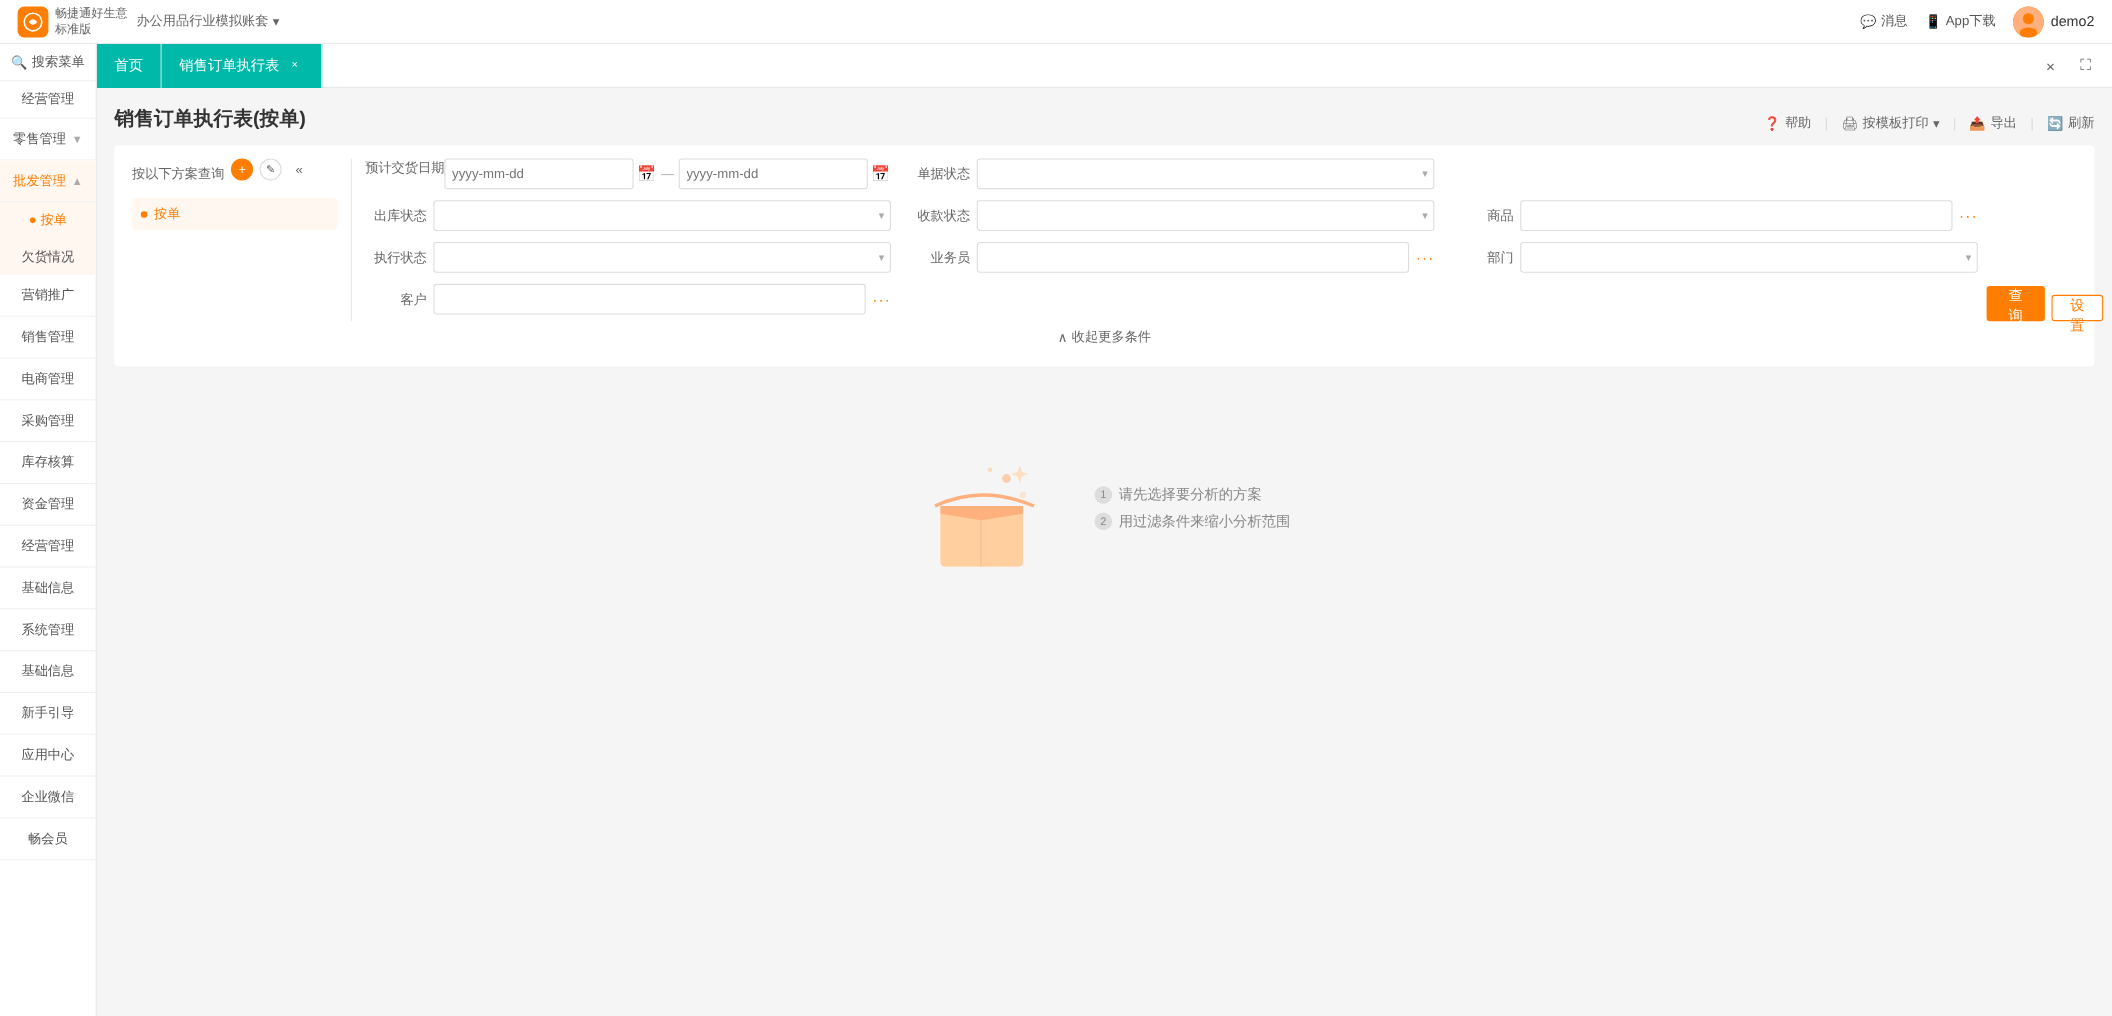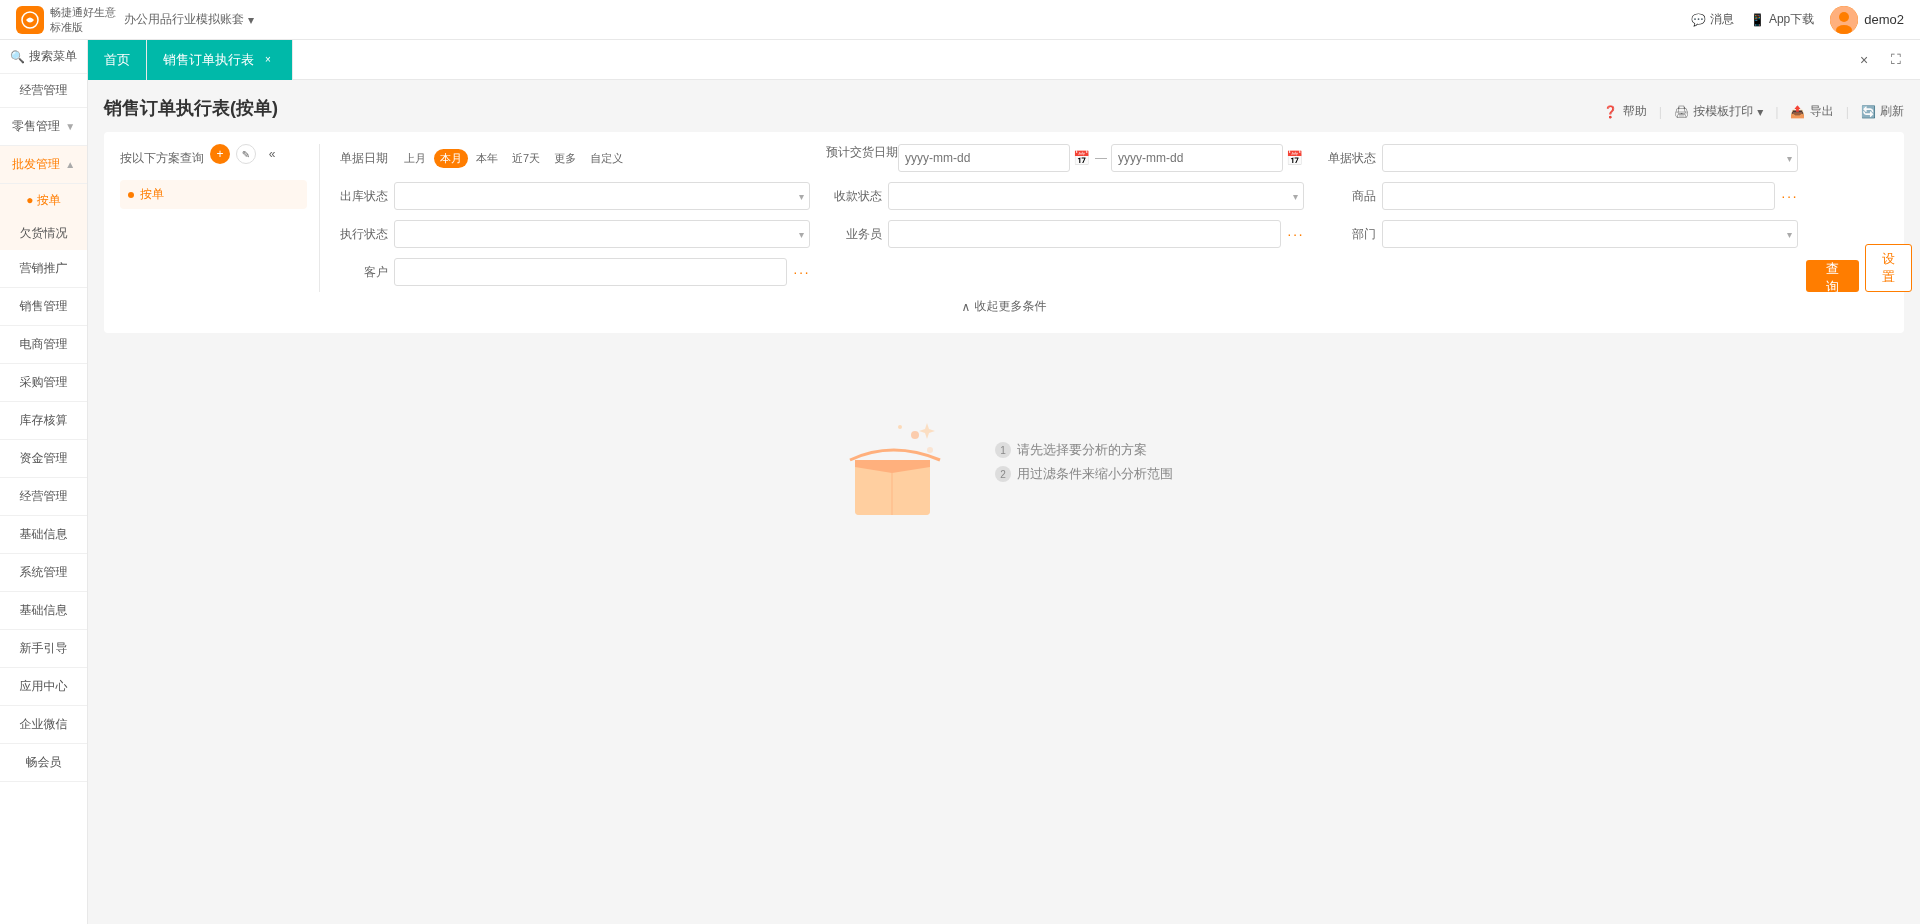--- a/index.html
+++ b/index.html
@@ -150,21 +150,21 @@
     
     .date-tabs { display: flex; align-items: center; gap: 2px; margin-left: 4px; }
     .date-tab { padding: 2px 6px; font-size: 11px; color: #666; cursor: pointer; border-radius: 2px; }
     .date-tab.active { background: #ff7d00; color: #fff; border-radius: 10px; }
 
     
     .collapse-bar { text-align: center; padding: 6px 0; cursor: pointer; font-size: 12px; color: #666; display: flex; align-items: center; justify-content: center; gap: 4px; }
 
     
     .btn-primary { height: 32px; padding: 0 20px; background: #ff7d00; color: #fff; border: none; border-radius: 3px; font-size: 13px; cursor: pointer; }
-    .btn-settings { height: 48px; padding: 0 16px; background: #fff; color: #ff7d00; border: 1px solid #ff7d00; border-radius: 3px; font-size: 13px; cursor: pointer; }
+    .btn-settings { height: 24px; padding: 0 16px; background: #fff; color: #ff7d00; border: 1px solid #ff7d00; border-radius: 3px; font-size: 13px; cursor: pointer; }
 
     
     .empty-state { display: flex; flex-direction: column; align-items: center; justify-content: center; padding: 60px 20px; }
     .empty-tips { text-align: left; }
     .empty-tip { font-size: 13px; color: #888; margin-bottom: 6px; display: flex; align-items: center; gap: 6px; }
     .tip-num { width: 16px; height: 16px; border-radius: 50%; background: #ddd; color: #888; font-size: 10px; display: flex; align-items: center; justify-content: center; flex-shrink: 0; }
 
     
     ::-webkit-scrollbar { width: 4px; height: 4px; }
     ::-webkit-scrollbar-track { background: #f5f5f5; }
@@ -312,33 +312,20 @@
             <div class="filter-menu-item active">
               <span class="dot"></span>
               <span>按单</span>
             </div>
           </div>
 
           <div class="filter-right-panel">
 
             <div style="display:grid; grid-template-columns:1fr 1fr 1fr; gap:10px 16px; margin-bottom:10px; align-items:center;">
 
-              <div style="display:flex; align-items:center; gap:6px;">
-                <span class="filter-item-label">单据日期</span>
-                <div style="display:flex; align-items:center; gap:2px; flex:1;">
-                  <div class="date-tabs">
-                    <span class="date-tab">上月</span>
-                    <span class="date-tab active">本月</span>
-                    <span class="date-tab">本年</span>
-                    <span class="date-tab">近7天</span>
-                    <span class="date-tab">更多</span>
-                    <span class="date-tab">自定义</span>
-                  </div>
-                </div>
-              </div>
 
               <div style="display:flex; gap:0;">
                 <span class="filter-item-label">预计交货日期</span>
                 <div class="filter-date-range">
                   <input class="filter-date-input" type="text" placeholder="yyyy-mm-dd" style="">
                   <span class="filter-cal-icon">📅</span>
                   <span class="filter-date-sep">—</span>
                   <input class="filter-date-input" type="text" placeholder="yyyy-mm-dd" style="">
                   <span class="filter-cal-icon">📅</span>
                 </div>

